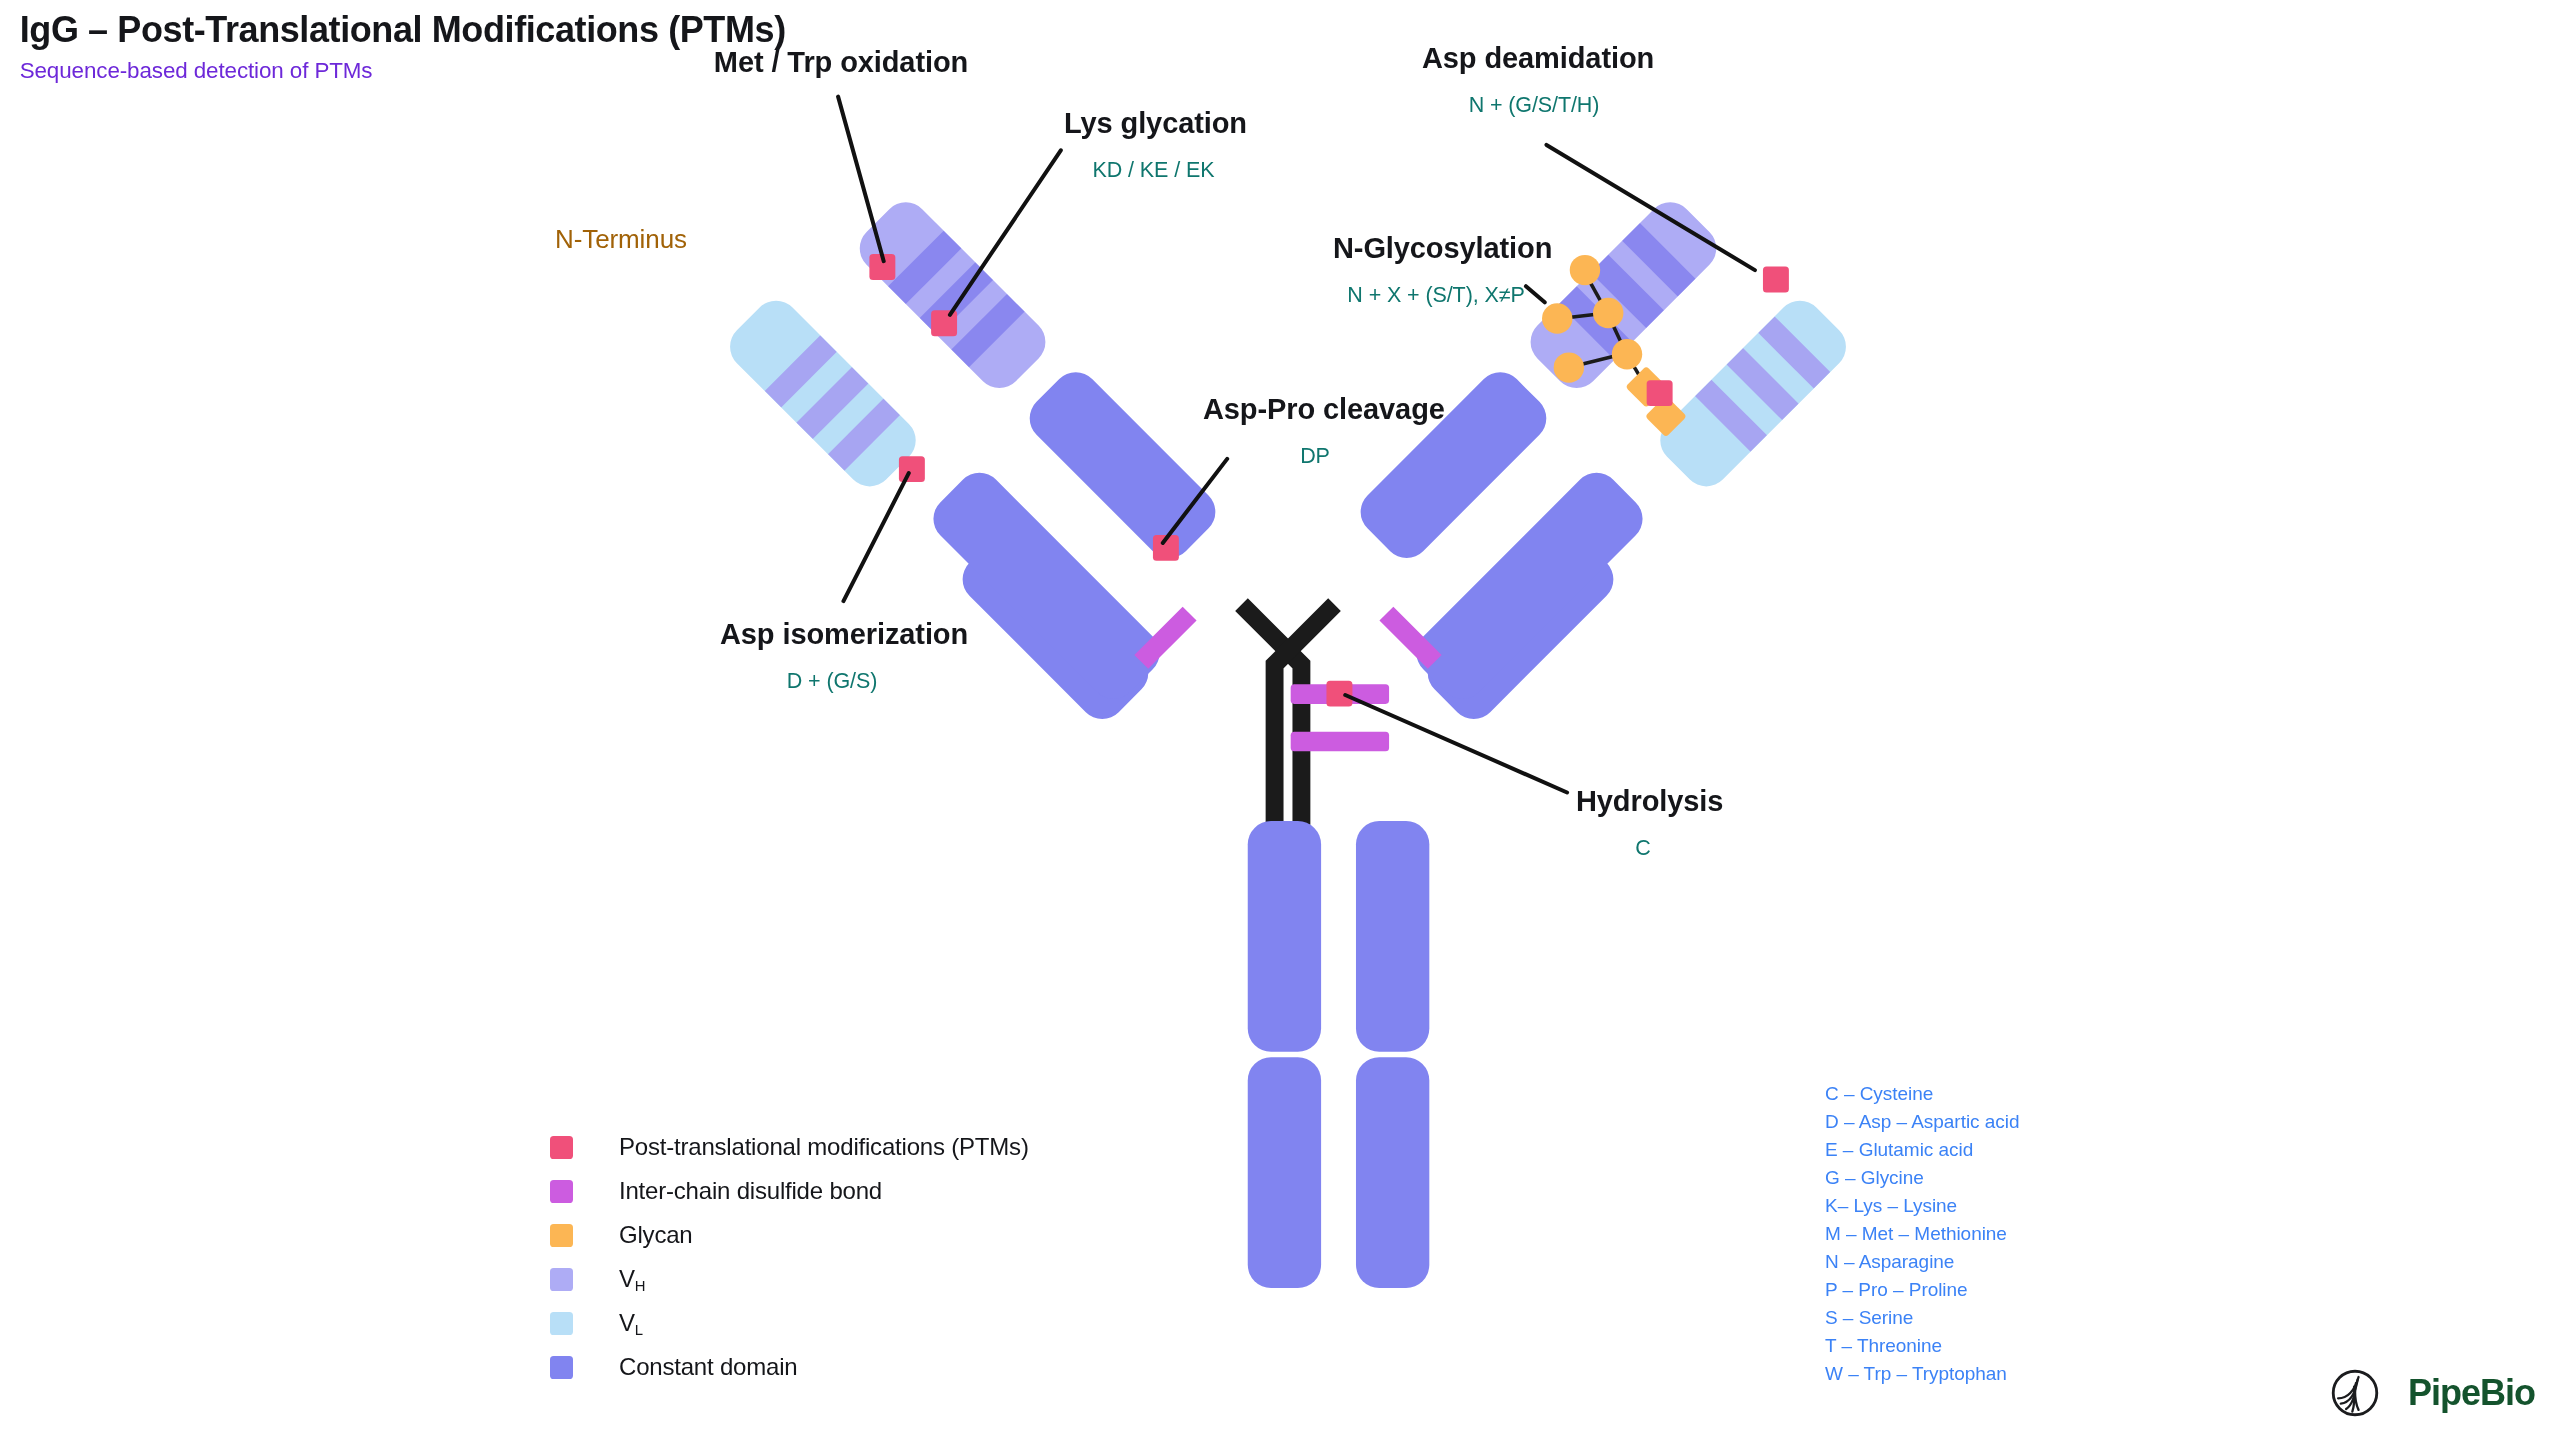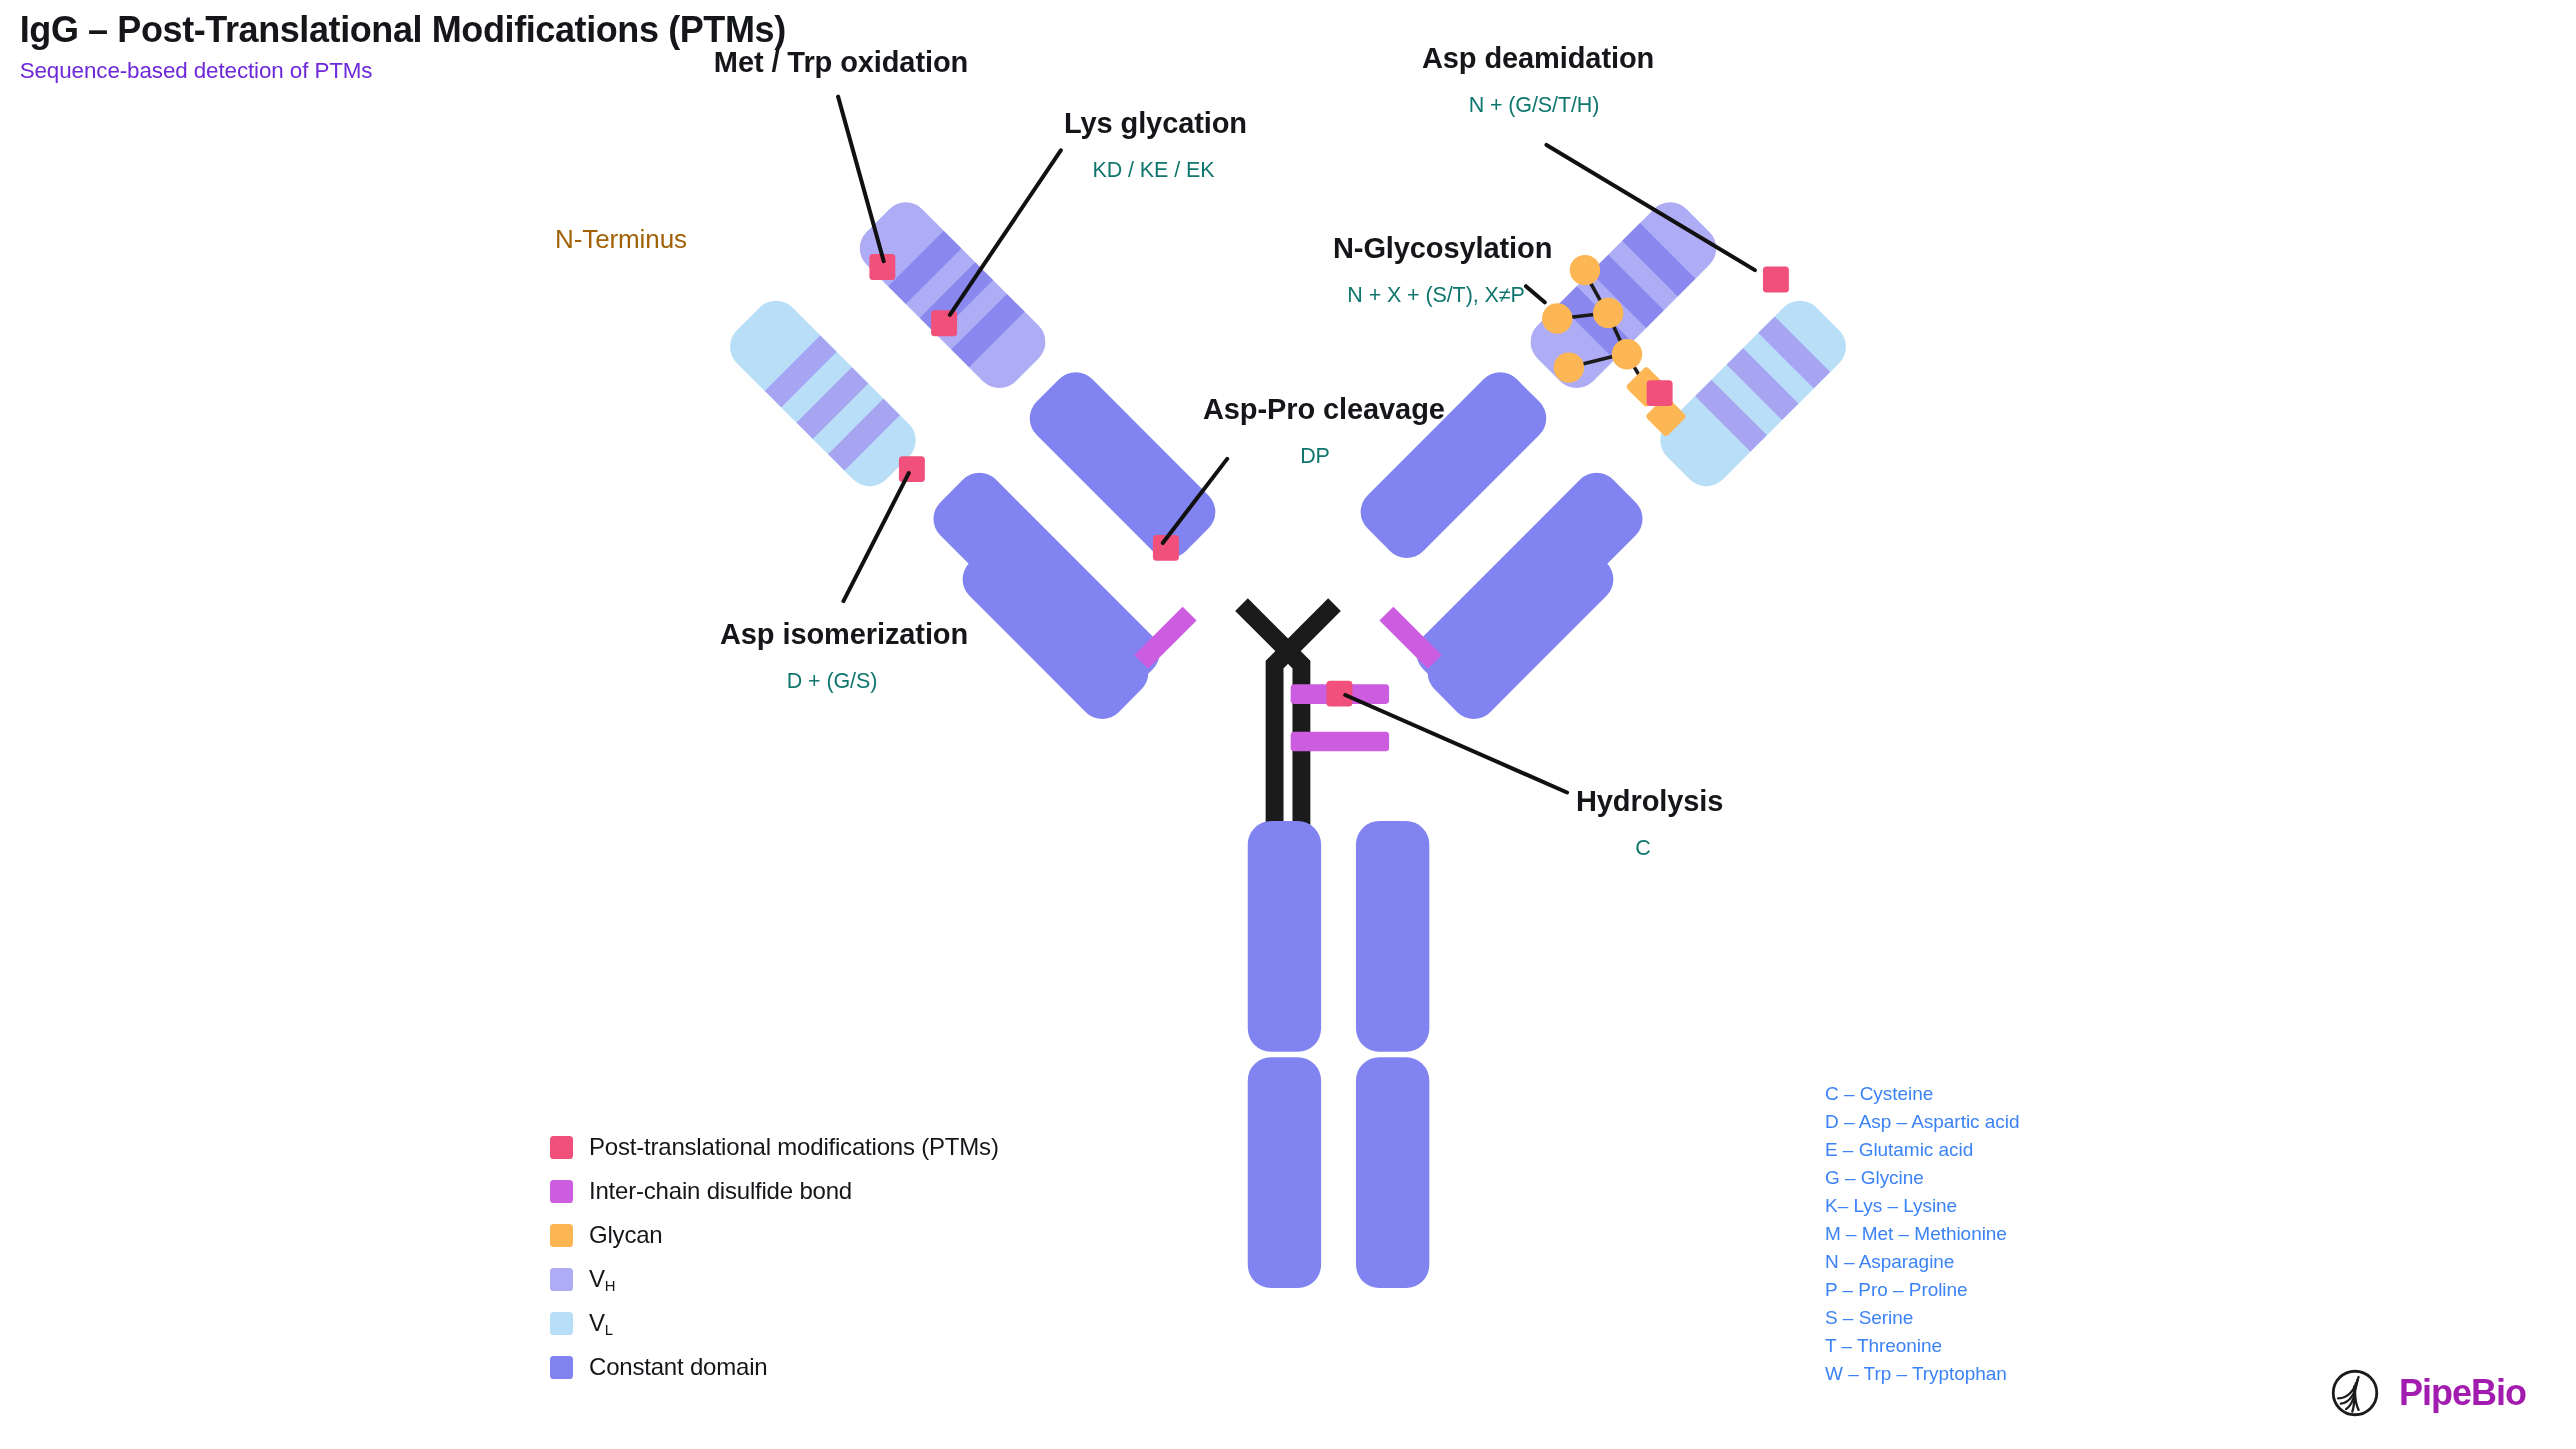--- a/index.html
+++ b/index.html
@@ -35,33 +35,33 @@
   #c-hydrolysis{left:1576px;top:784px;width:134px;}
 
   
   #n-terminus{left:555px;top:224px;font-size:26px;font-weight:500;color:#a16207;
               letter-spacing:-0.1px;white-space:nowrap;}
 
   
   #legend{left:550px;top:1125px;}
   .legend-row{display:flex;align-items:center;height:44px;}
   .legend-sw{width:23px;height:23px;border-radius:3.6px;flex:0 0 auto;}
-  .legend-label{margin-left:16px;font-size:24px;font-weight:500;color:#15161a;
+  .legend-label{margin-left:46px;font-size:24px;font-weight:500;color:#15161a;
                 letter-spacing:-0.2px;white-space:nowrap;text-align:right;}
   .legend-label sub{font-size:0.62em;vertical-align:baseline;
                     position:relative;top:0.28em;font-weight:500;}
 
   
   #abbrev{left:1825px;top:1080px;}
   .abbrev-row{font-size:19px;color:#3b82f6;line-height:28px;white-space:nowrap;
               letter-spacing:-0.04px;}
 
   
   #brand{left:2331px;top:1369px;display:flex;align-items:center;}
-  #brand-name{margin-left:20px;font-size:36px;font-weight:700;color:#a21caf;
+  #brand-name{margin-left:29px;font-size:36px;font-weight:700;color:#14532d;
               letter-spacing:-1px;text-align:center;}
 </style>
 </head>
 <body>
 
 <div id="header" class="abs">
   <div id="doc-title">IgG – Post-Translational Modifications (PTMs)</div>
   <div id="doc-subtitle">Sequence-based detection of PTMs</div>
 </div>
 

